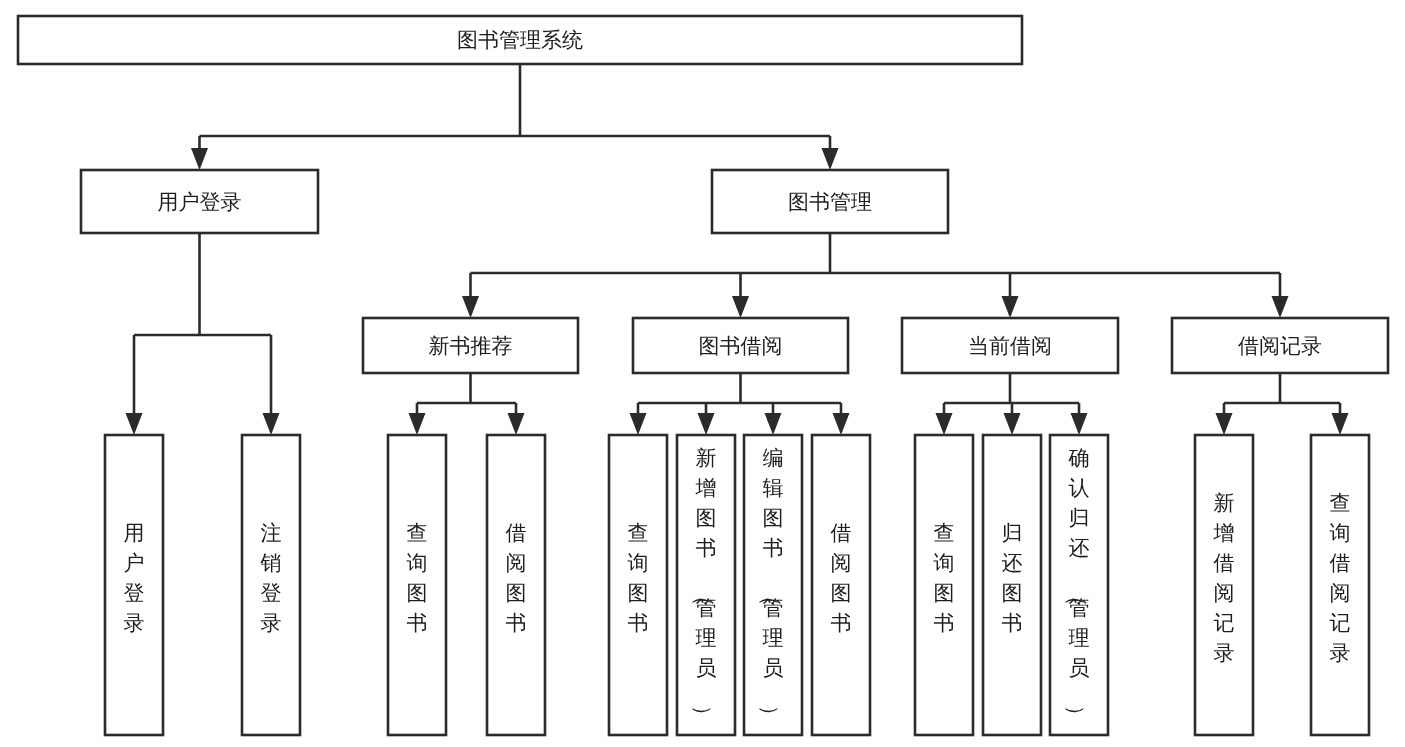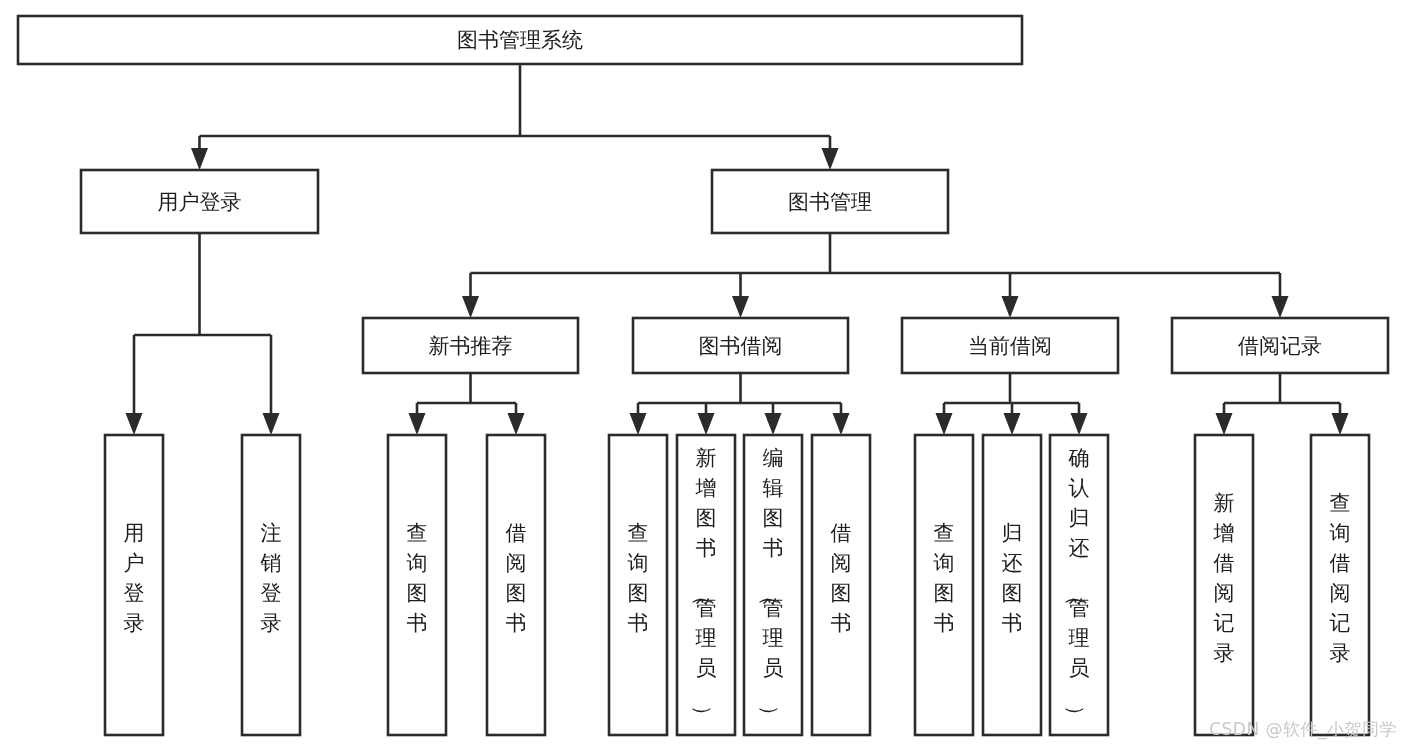--- a/index.html
+++ b/index.html
@@ -218,14 +218,13 @@
       </g>
       <g>
         <rect class="node-box" x="1195" y="435" width="58" height="300"></rect>
         <text class="node-label-vertical" x="1224" y="0"><tspan x="1224" y="510">新</tspan><tspan x="1224" y="540">增</tspan><tspan x="1224" y="570">借</tspan><tspan x="1224" y="600">阅</tspan><tspan x="1224" y="630">记</tspan><tspan x="1224" y="660">录</tspan></text>
       </g>
       <g>
         <rect class="node-box" x="1311" y="435" width="58" height="300"></rect>
         <text class="node-label-vertical" x="1340" y="0"><tspan x="1340" y="510">查</tspan><tspan x="1340" y="540">询</tspan><tspan x="1340" y="570">借</tspan><tspan x="1340" y="600">阅</tspan><tspan x="1340" y="630">记</tspan><tspan x="1340" y="660">录</tspan></text>
       </g>
     </svg>
-  <div class="watermark-text">CSDN @软件_小贺同学</div>
 </div>
 
 </body></html>

